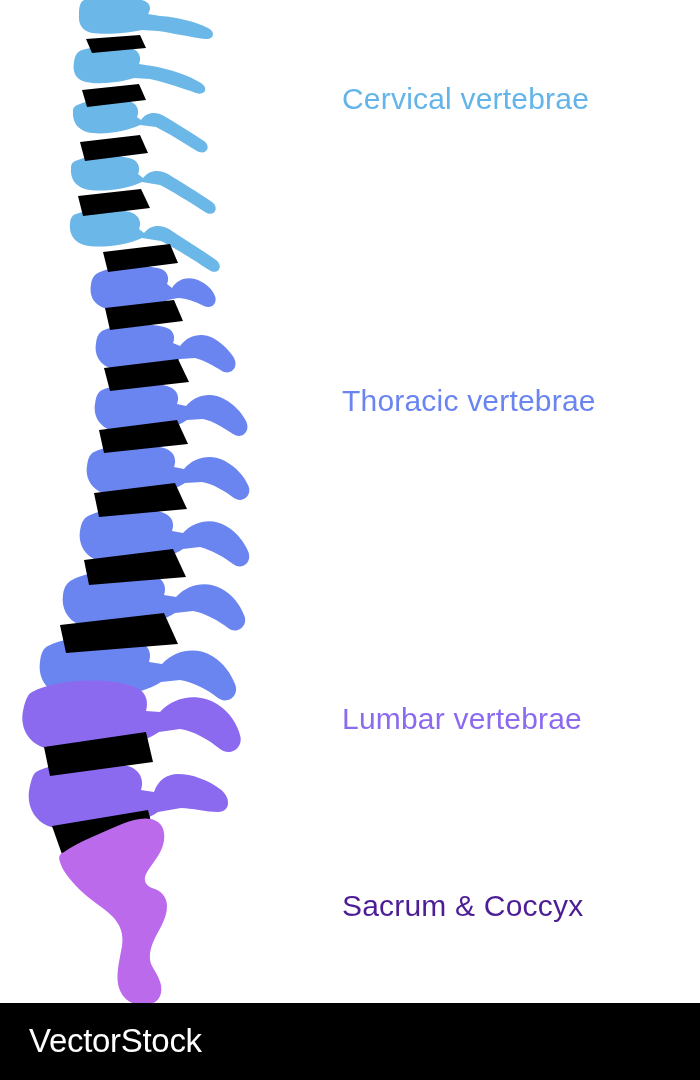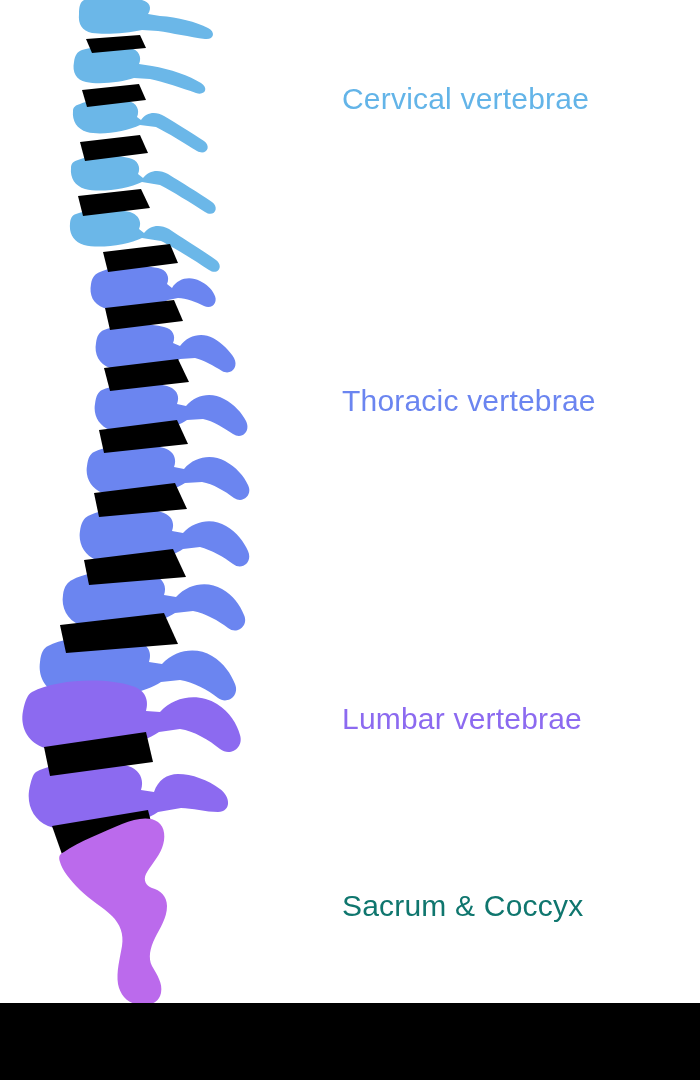--- a/index.html
+++ b/index.html
@@ -138,18 +138,19 @@
 
     </svg>
   </div>
 
   <div class="region-label" id="label-thoracic" style="color:#6B85F0">Thoracic vertebrae</div>
 
   <div class="region-label" id="label-cervical" style="color:#63B4E8">Cervical vertebrae</div>
 
   <div class="region-label" id="label-lumbar" style="color:#8C6AF0">Lumbar vertebrae</div>
 
-  <div class="region-label" id="label-sacrum" style="color:#0f766e">Sacrum &amp; Coccyx</div>
+  <div class="region-label" id="label-sacrum" style="color:#4c1d95">Sacrum &amp; Coccyx</div>
 
   <div id="watermark-bar">
+    <div id="watermark-brand">VectorStock</div>
   </div>
 
 </div>
 
 </body></html>

